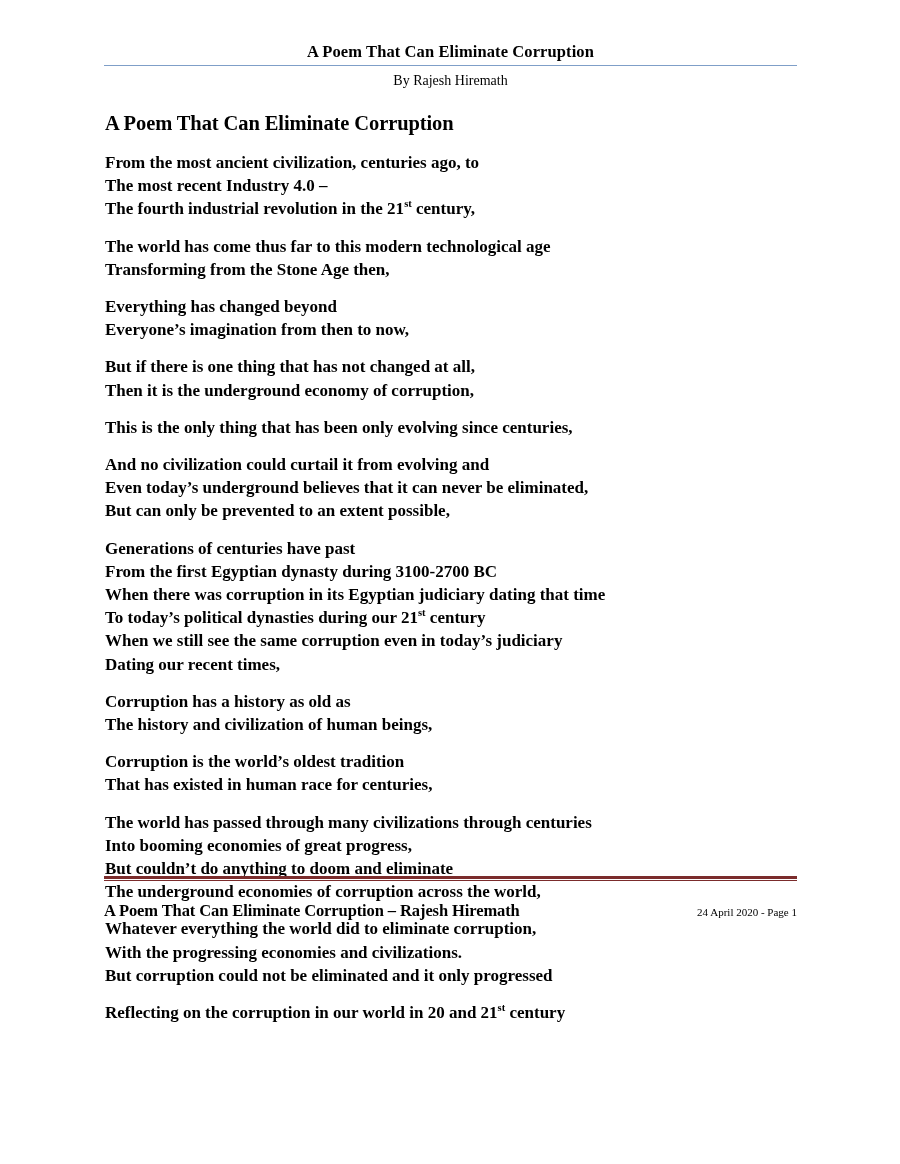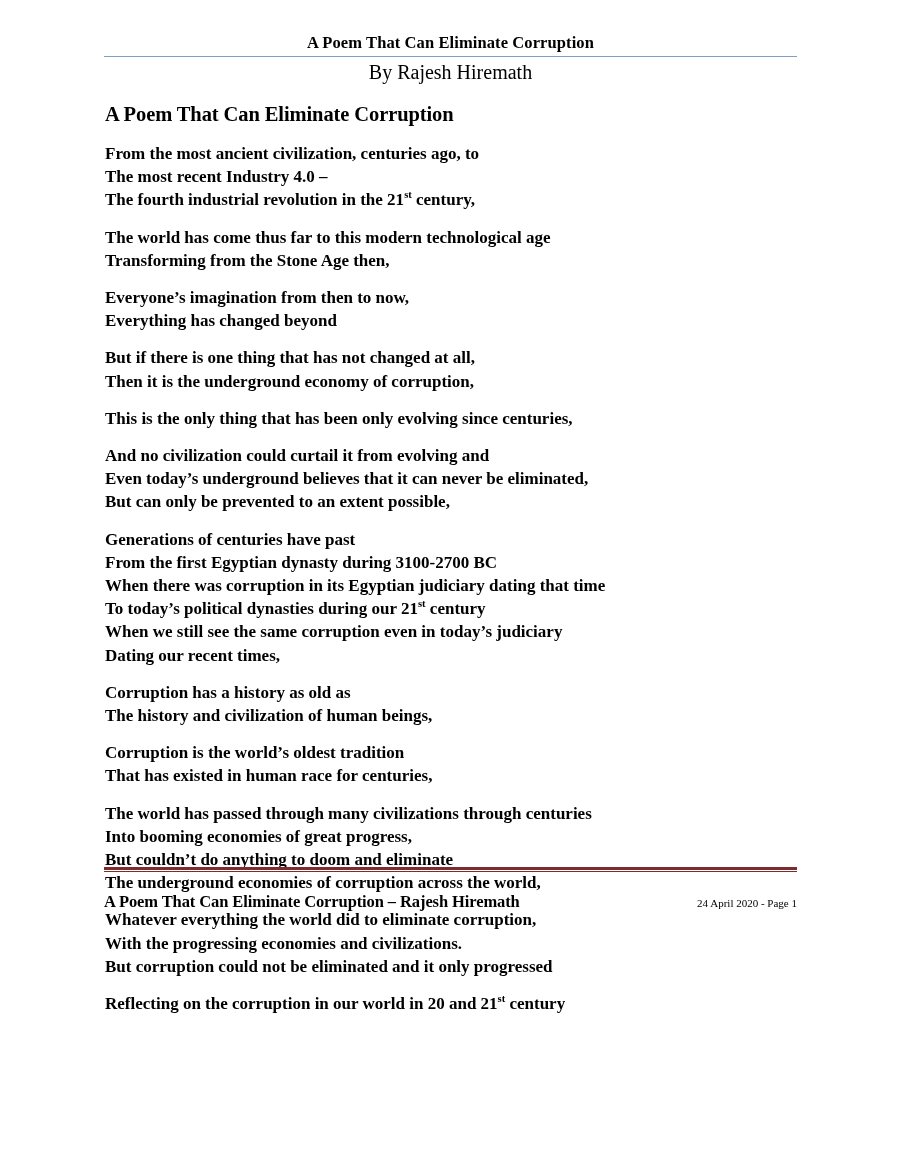--- a/index.html
+++ b/index.html
@@ -11,21 +11,21 @@
     width: 900px;
     height: 1164px;
     position: relative;
     font-family: "Liberation Serif", "DejaVu Serif", serif;
     color: #000000;
     overflow: hidden;
   }
 
   .page {
     position: absolute;
-    left: 0; top: 7px;
+    left: 0; top: 16px;
     width: 900px;
     height: 964px;
     box-sizing: border-box;
     border-radius: 24px;
   }
 
   
   .page-header {
     position: absolute;
     left: 104px;
@@ -40,21 +40,21 @@
     letter-spacing: 0.1px;
   }
   .header-rule {
     margin-top: 4px;
     border-bottom: 1.6px solid #7f9fc8;
     width: 100%;
     height: 0;
   }
   .header-byline {
     text-align: center;
-    font-size: 20px;
+    font-size: 14px;
     line-height: 20px;
     margin-top: 5px;
   }
 
   
   .doc-body {
     position: absolute;
     left: 105px;
     top: 94px;
     width: 700px;
@@ -130,22 +130,22 @@
         <div class="stanza">
           <div class="line">From the most ancient civilization, centuries ago, to</div>
           <div class="line">The most recent Industry 4.0 –</div>
           <div class="line">The fourth industrial revolution in the 21<sup>st</sup> century,</div>
         </div>
         <div class="stanza">
           <div class="line">The world has come thus far to this modern technological age</div>
           <div class="line">Transforming from the Stone Age then,</div>
         </div>
         <div class="stanza">
+          <div class="line">Everything has changed beyond</div>
           <div class="line">Everyone’s imagination from then to now,</div>
-          <div class="line">Everything has changed beyond</div>
         </div>
         <div class="stanza">
           <div class="line">But if there is one thing that has not changed at all,</div>
           <div class="line">Then it is the underground economy of corruption,</div>
         </div>
         <div class="stanza">
           <div class="line">This is the only thing that has been only evolving since centuries,</div>
         </div>
         <div class="stanza">
           <div class="line">And no civilization could curtail it from evolving and</div>

